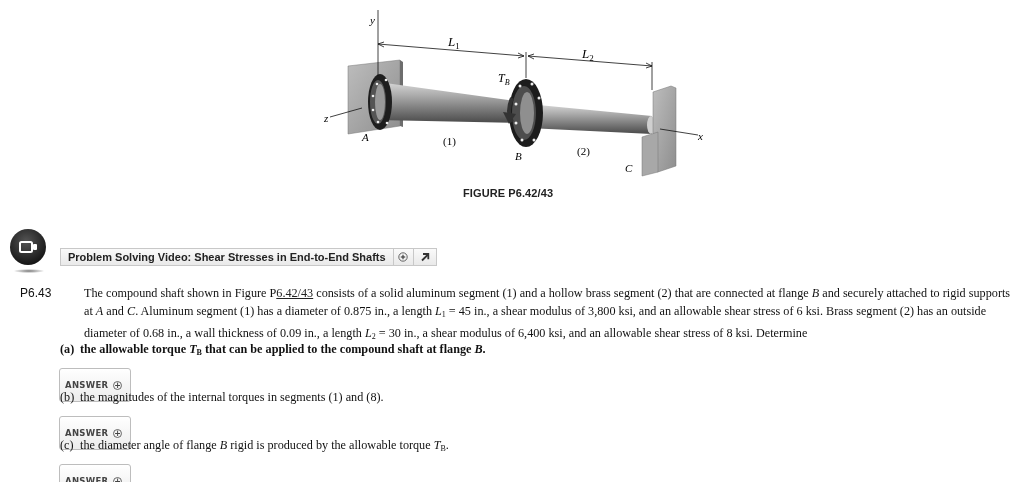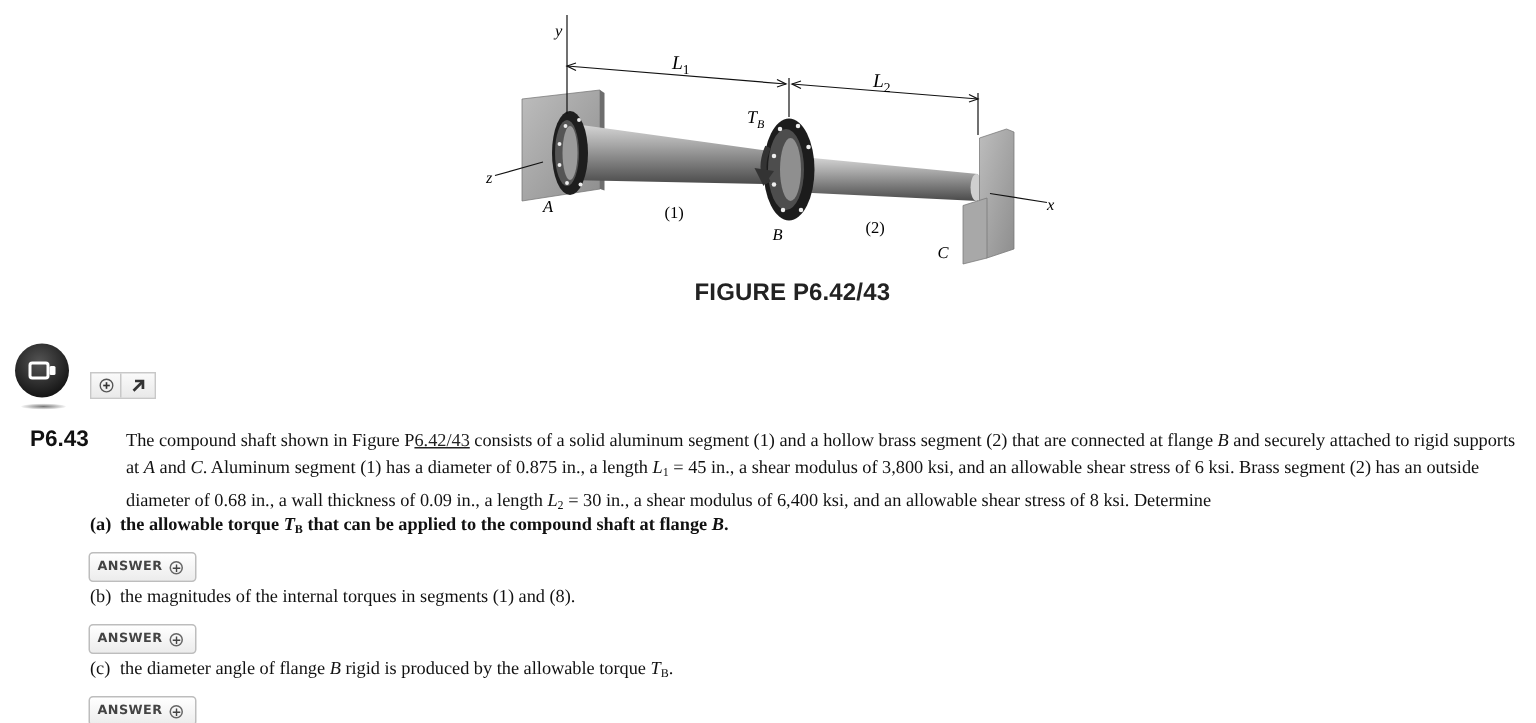--- a/index.html
+++ b/index.html
@@ -3,21 +3,21 @@
   <meta charset="utf-8">
   <style>
     * { box-sizing: border-box; margin: 0; padding: 0; }
     html, body { width: 1024px; height: 482px; background: #ffffff; overflow: hidden; }
     body { position: relative; font-family: "Liberation Serif", serif; color: #111; }
 
     .figure { position: absolute; left: 300px; top: 0; width: 420px; height: 200px; }
     .figure svg { display: block; }
     .fig-caption {
       position: absolute; left: 463px; top: 187px;
-      font-family: "Liberation Sans", sans-serif; font-size: 16px; font-weight: bold; color: #222;
+      font-family: "Liberation Sans", sans-serif; font-size: 11px; font-weight: bold; color: #222;
       letter-spacing: 0.1px;
     }
 
     .video-icon {
       position: absolute; left: 10px; top: 229px; width: 36px; height: 36px;
       border-radius: 50%; background: radial-gradient(circle at 45% 35%, #555 0%, #1a1a1a 70%, #000 100%);
     }
     .video-icon-shadow {
       position: absolute; left: 14px; top: 269px; width: 30px; height: 4px; border-radius: 50%;
       background: radial-gradient(ellipse, #777 0%, rgba(255,255,255,0) 75%);
@@ -31,32 +31,32 @@
     .video-bar .title { padding: 0 7px; line-height: 16px; border-right: 1px solid #c8c8c8; }
     .video-bar .btn { width: 20px; display: flex; align-items: center; justify-content: center; border-right: 1px solid #c8c8c8; }
     .video-bar .btn:last-child { border-right: none; width: 22px; }
 
     .problem {
       position: absolute; left: 20px; top: 284px; width: 1000px;
       font-size: 12.2px; line-height: 18px;
     }
     .problem .num {
       position: absolute; left: 0; top: 0;
-      font-family: "Liberation Sans", sans-serif; font-weight: bold; font-size: 15px;
+      font-family: "Liberation Sans", sans-serif; font-weight: normal; font-size: 12px;
     }
     .problem .para { margin-left: 64px; }
     .problem .link { text-decoration: underline; color: #222; }
     i.v { font-style: italic; }
     sub { font-size: 8px; vertical-align: -2px; }
 
     .part { position: absolute; left: 60px; font-size: 12.2px; }
     .part .lbl { display: inline-block; width: 20px; }
 
     .answer-btn {
-      position: absolute; left: 59px; width: 72px; height: 20px;
+      position: absolute; left: 59px; width: 72px; height: 34px;
       border: 1px solid #bdbdbd; border-radius: 3px;
       background: linear-gradient(#ffffff, #ececec);
       font-family: "DejaVu Sans", sans-serif; font-weight: bold; font-size: 8.5px; color: #444;
       display: flex; align-items: center; padding-left: 5px; letter-spacing: 0.3px;
     }
     .answer-btn .plus {
       margin-left: 5px; width: 9px; height: 9px; border: 1px solid #666; border-radius: 50%;
       display: inline-flex; align-items: center; justify-content: center; font-size: 8px; line-height: 7px; color: #444;
     }
   </style>
@@ -152,20 +152,21 @@
 <div class="fig-caption">FIGURE P6.42/43</div>
 
 <div class="video-icon">
   <svg width="36" height="36" viewBox="0 0 36 36">
     <rect x="10" y="13" width="12" height="10" rx="1.5" fill="none" stroke="#fff" stroke-width="2"></rect>
     <rect x="23" y="15" width="4" height="6" rx="1" fill="#fff"></rect>
   </svg>
 </div>
 <div class="video-icon-shadow"></div>
 <div class="video-bar">
+  <span class="title">Problem Solving Video: Shear Stresses in End-to-End Shafts</span>
   <span class="btn">
     <svg width="10" height="10" viewBox="0 0 10 10">
       <circle cx="5" cy="5" r="4.2" fill="none" stroke="#555" stroke-width="0.9"></circle>
       <line x1="5" y1="2.8" x2="5" y2="7.2" stroke="#333" stroke-width="1.1"></line>
       <line x1="2.8" y1="5" x2="7.2" y2="5" stroke="#333" stroke-width="1.1"></line>
     </svg>
   </span>
   <span class="btn">
     <svg width="10" height="10" viewBox="0 0 10 10">
       <line x1="2" y1="8.5" x2="8" y2="2.5" stroke="#333" stroke-width="1.8"></line>

